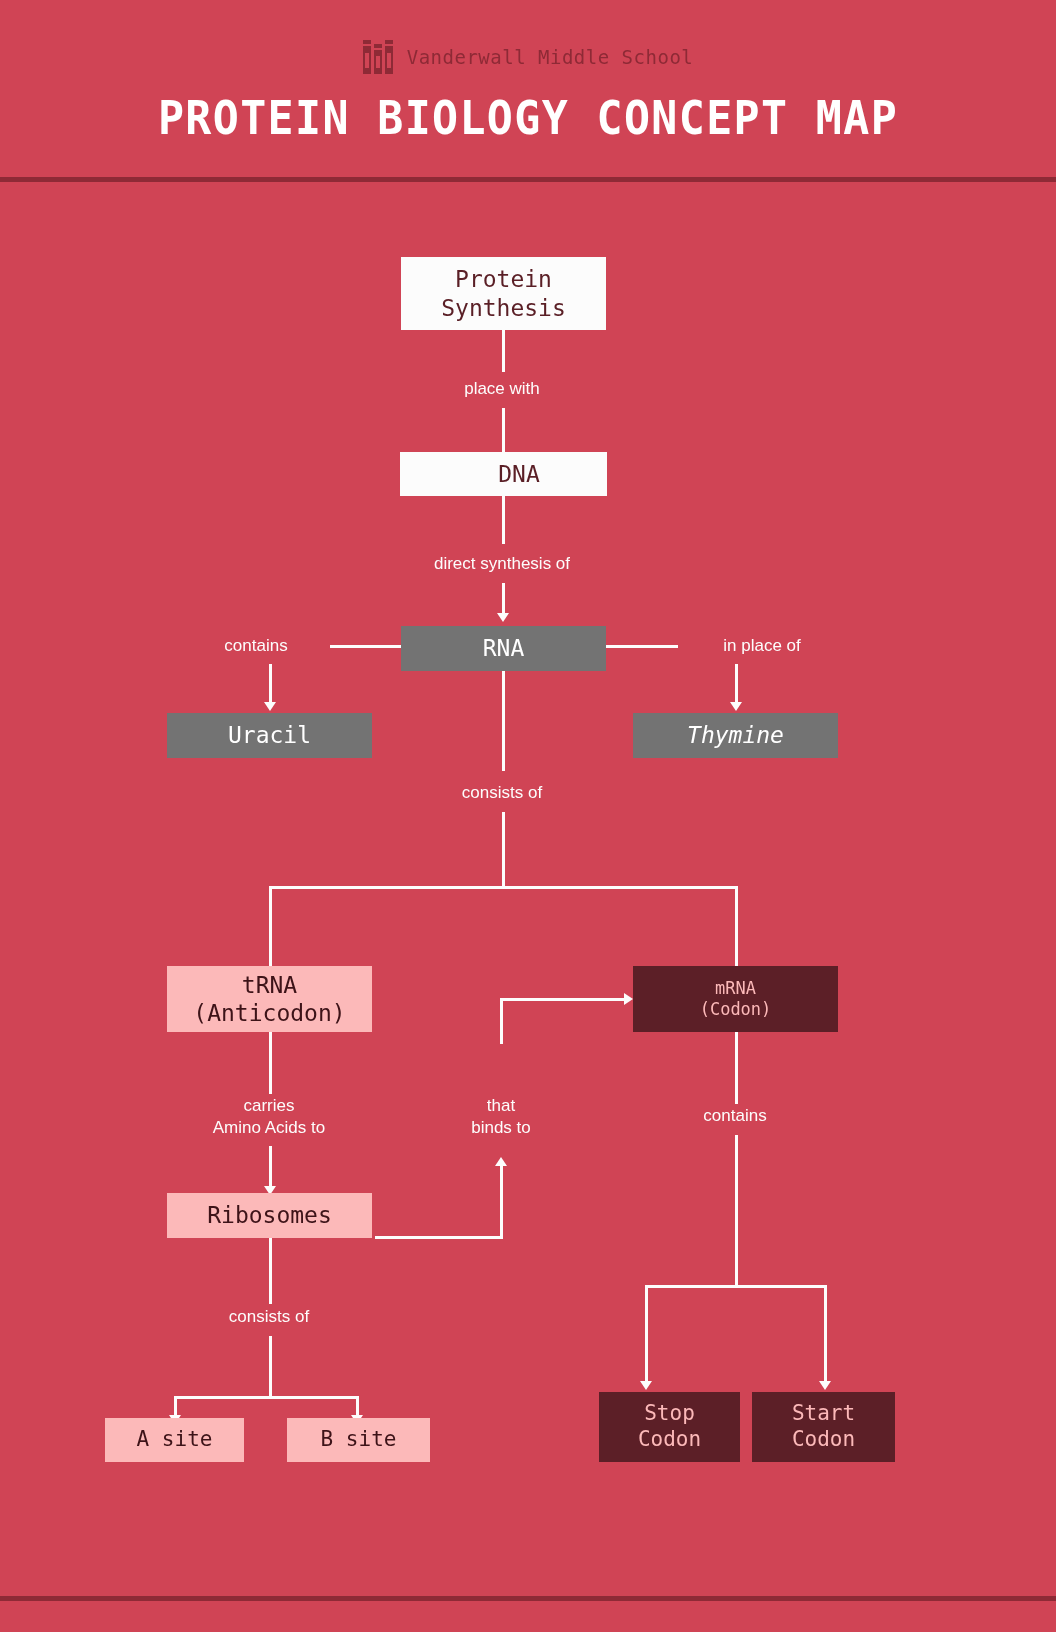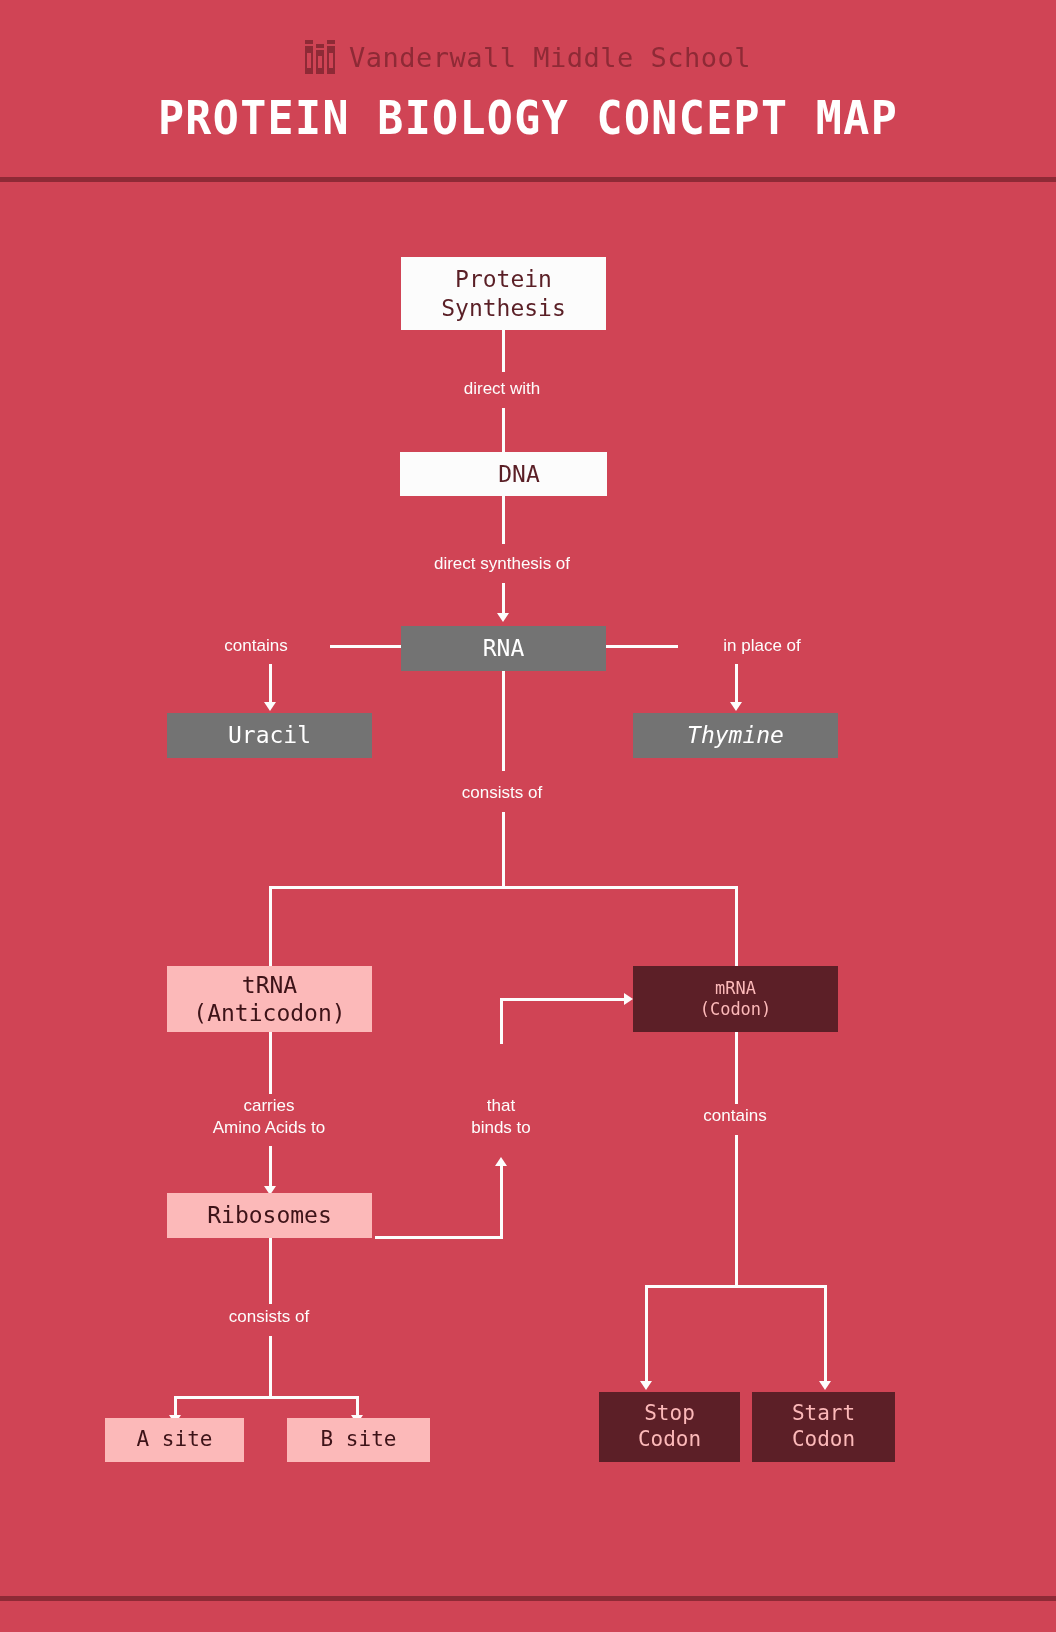--- a/index.html
+++ b/index.html
@@ -12,21 +12,21 @@
   #page { position:relative; width:1056px; height:1632px; background:#d04455; }
 
   
   #header { position:absolute; left:0; top:0; width:1056px; height:178px; }
   #brand {
     position:absolute; left:0; top:40px; width:1056px;
     display:flex; align-items:center; justify-content:center; gap:14px;
   }
   #brand-icon { width:30px; height:34px; display:block; }
   #brand-name {
-    font-size:27px; color:#8e2a36; letter-spacing:0.5px;
+    font-size:19px; color:#8e2a36; letter-spacing:0.5px;
     font-family:"DejaVu Sans Mono", monospace; font-weight:400;
     white-space:nowrap;
   }
   #map-title {
     position:absolute; left:0; top:90px; width:1056px; text-align:center;
     font-size:47px; color:#ffffff; font-weight:700;
     letter-spacing:1.5px;
     font-family:"DejaVu Sans Mono", monospace;
     transform:scaleX(0.92); transform-origin:center;
   }
@@ -90,21 +90,21 @@
         </svg>
       </span>
       <span id="brand-name">Vanderwall Middle School</span>
     </div>
 
     <div id="map-title">PROTEIN BIOLOGY CONCEPT MAP</div>
   </div>
   <div id="header-rule"></div>
 
   <div class="ln vl" style="left:502px; top:330px; height:42px;"></div>
-  <div class="elabel" style="left:402px; top:378px; width:200px;">direct with</div>
+  <div class="elabel" style="left:402px; top:378px; width:200px;">place with</div>
   <div class="ln vl" style="left:502px; top:408px; height:50px;"></div>
   <div class="arw arw-d" style="left:497px; top:457px;"></div>
 
   <div class="ln vl" style="left:502px; top:496px; height:48px;"></div>
   <div class="elabel" style="left:382px; top:553px; width:240px;">direct synthesis of</div>
   <div class="ln vl" style="left:502px; top:583px; height:32px;"></div>
   <div class="arw arw-d" style="left:497px; top:613px;"></div>
 
   <div class="ln hl" style="left:330px; top:645px; width:72px;"></div>
   <div class="elabel" style="left:186px; top:635px; width:140px;">contains</div>

